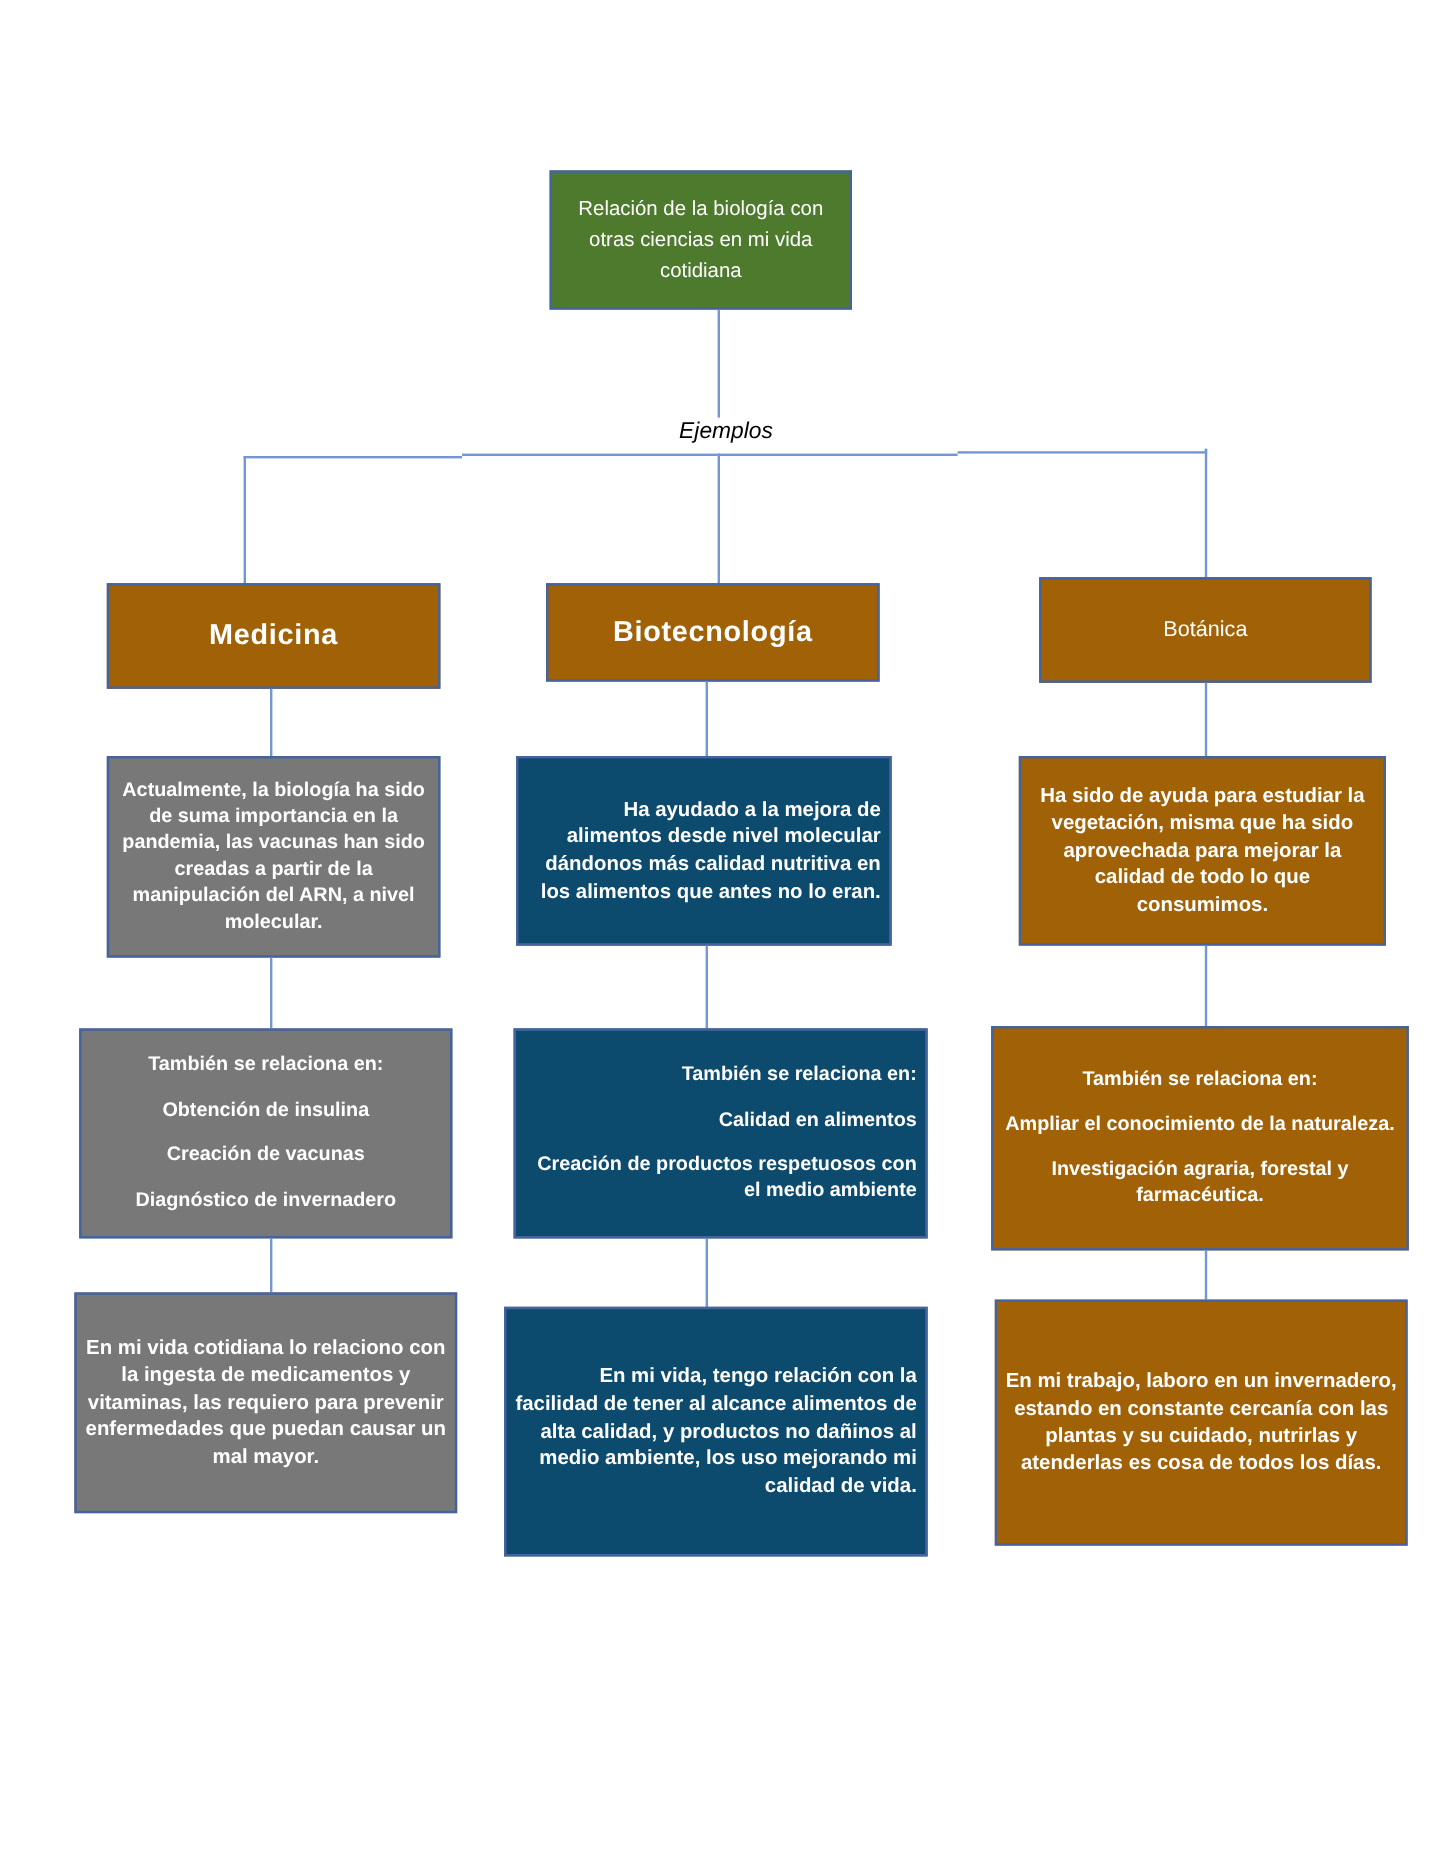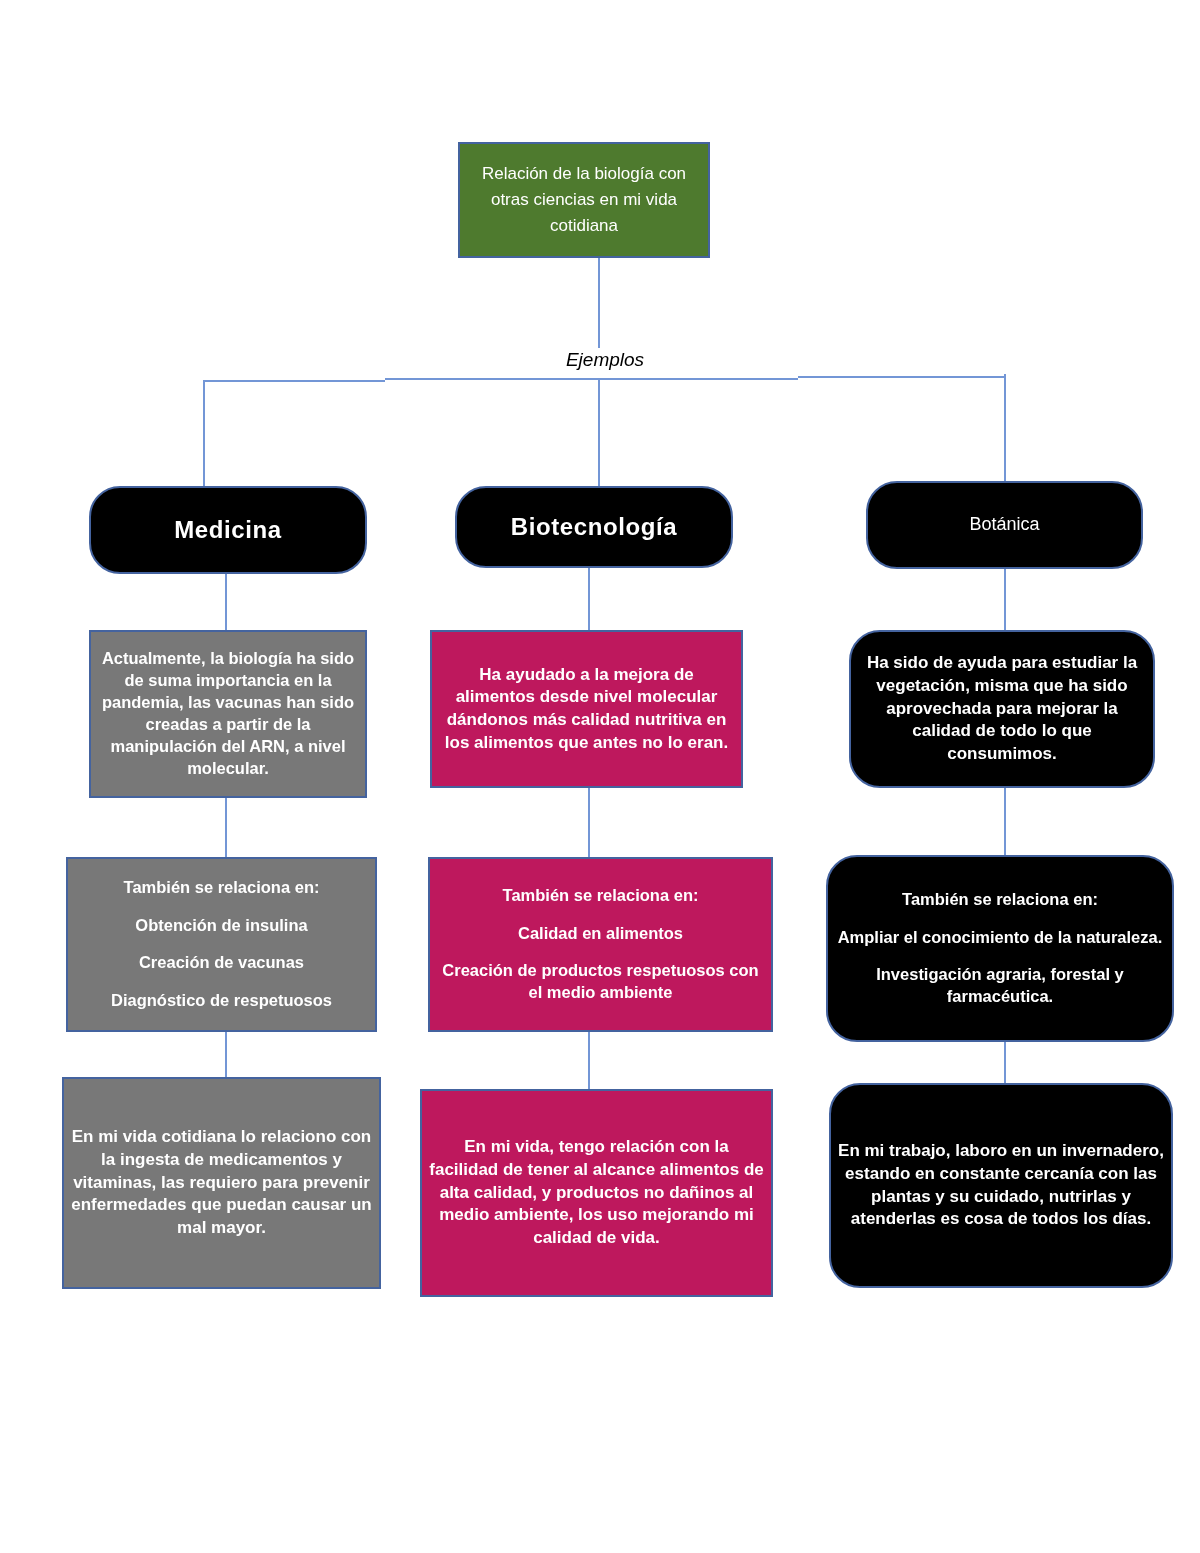--- a/index.html
+++ b/index.html
@@ -38,23 +38,23 @@
     padding: 4px 7px;
   }
   .node p {
     margin: 0;
     width: 100%;
   }
   .node p + p { margin-top: 0.95em; }
 
   
   .c-green { background: #4e7a2e; }
-  .c-cyan  { background: #000000; border-radius: 31px; }
+  .c-cyan  { background: #a16207; }
   .c-grey  { background: #787878; }
-  .c-gold  { background: #be185d; }
+  .c-gold  { background: #0c4a6e; text-align: right; }
 
   
   #title-node {
     left: 458px; top: 142px;
     width: 252px; height: 116px;
     font-size: 17px;
     font-weight: normal;
     line-height: 1.52;
   }
 
@@ -93,21 +93,21 @@
   #desc-medicina { left: 89px;  top: 630px; width: 278px; height: 168px; font-size: 16.5px; }
   #desc-biotec   { left: 430px; top: 630px; width: 313px; height: 158px; font-size: 17px; }
   #desc-botanica { left: 849px; top: 630px; width: 306px; height: 158px; font-size: 17px; }
 
   
   #rel-medicina { left: 66px;  top: 857px; width: 311px; height: 175px; font-size: 16.5px; }
   #rel-biotec   { left: 428px; top: 857px; width: 345px; height: 175px; font-size: 16.5px; }
   #rel-botanica { left: 826px; top: 855px; width: 348px; height: 187px; font-size: 16.5px; }
 
   
-  #life-medicina { left: 62px;  top: 1077px; width: 319px; height: 212px; font-size: 17px; }
+  #life-medicina { left: 62px;  top: 1077px; width: 319px; height: 184px; font-size: 17px; }
   #life-biotec   { left: 420px; top: 1089px; width: 353px; height: 208px; font-size: 17px; }
   #life-botanica { left: 829px; top: 1083px; width: 344px; height: 205px; font-size: 17px; }
 </style>
 </head>
 <body>
 
 <div id="canvas">
 
   <div class="node c-green" id="title-node">
     <p>Relación de la biología con otras ciencias en mi vida cotidiana</p>
@@ -154,21 +154,21 @@
   </div>
 
   <div class="vline" style="left:225px;  top:798px; height:59px;"></div>
   <div class="vline" style="left:588px;  top:788px; height:69px;"></div>
   <div class="vline" style="left:1004px; top:788px; height:67px;"></div>
 
   <div class="node c-grey" id="rel-medicina">
     <p>También se relaciona en:</p>
     <p>Obtención de insulina</p>
     <p>Creación de vacunas</p>
-    <p>Diagnóstico de respetuosos</p>
+    <p>Diagnóstico de invernadero</p>
   </div>
 
   <div class="node c-gold" id="rel-biotec">
     <p>También se relaciona en:</p>
     <p>Calidad en alimentos</p>
     <p>Creación de productos respetuosos con el medio ambiente</p>
   </div>
 
   <div class="node c-cyan" id="rel-botanica">
     <p>También se relaciona en:</p>

